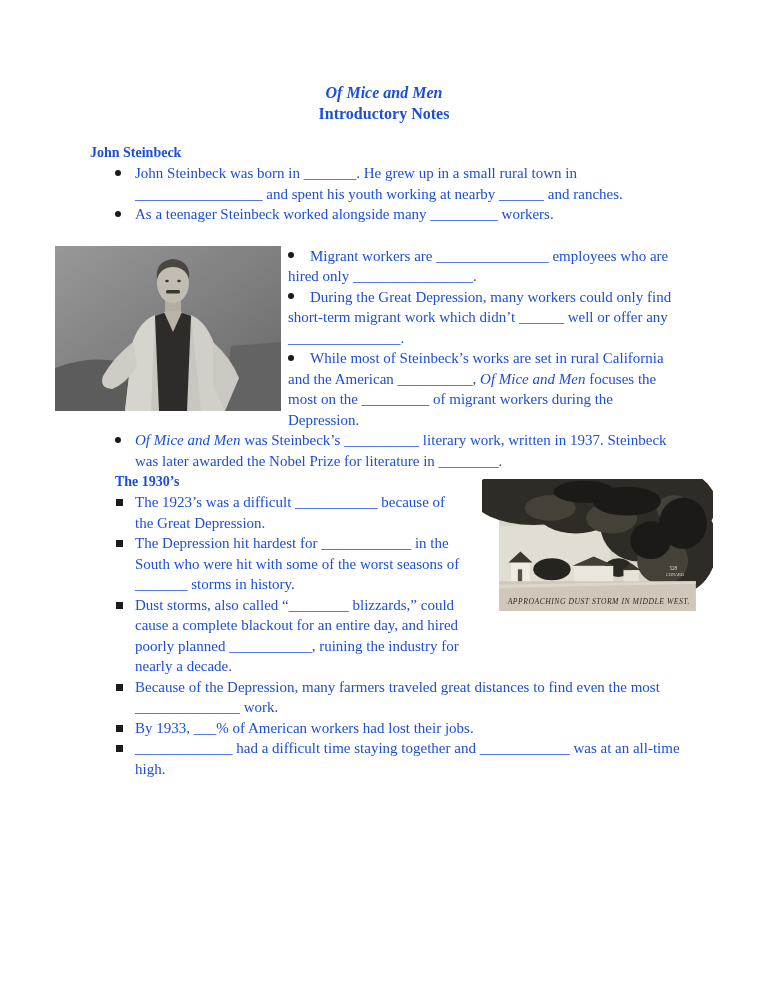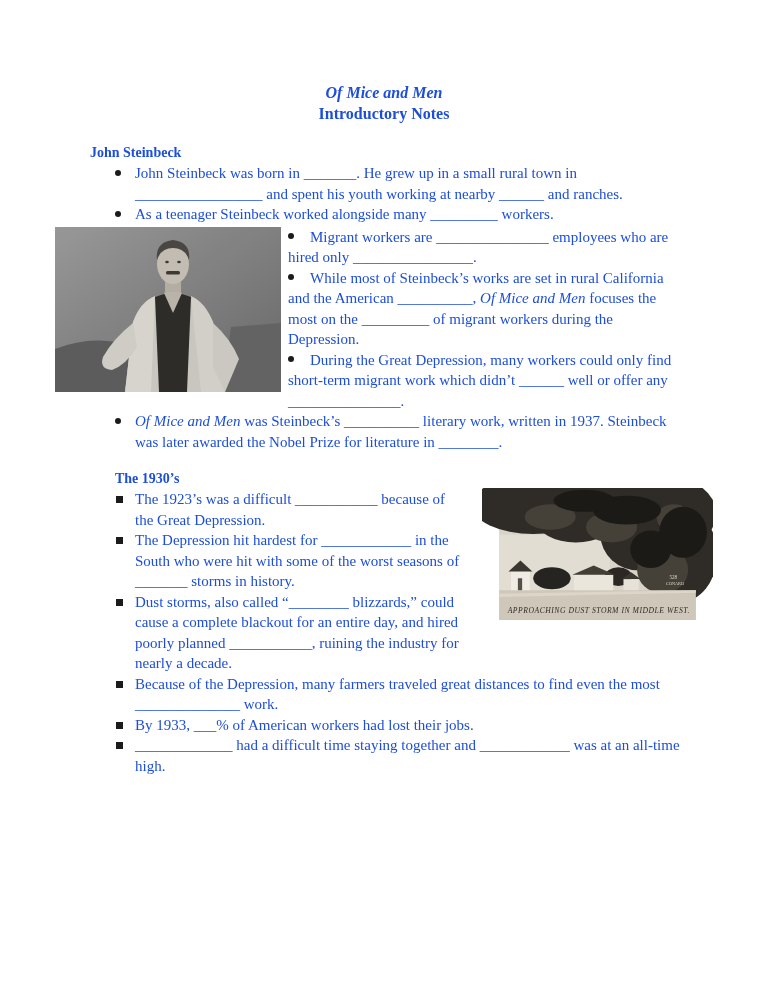--- a/index.html
+++ b/index.html
@@ -37,47 +37,47 @@
     top: 7px;
     width: 6px;
     height: 6px;
     background: #1b1b1b;
   }
   .b-dot { border-radius: 50%; }
   .b-sq  { left: 26px; width: 7px; height: 7px; border-radius: 0; }
 
   .it { font-style: italic; }
 
-  .photo-row { display: flex; margin-top: 2px; }
+  .photo-row { display: flex; margin-top: 21px; }
   .steinbeck-photo {
     flex: 0 0 auto;
     width: 226px;
     height: 165px;
     margin-left: -35px;
   }
   .steinbeck-photo svg { display: block; width: 100%; height: 100%; }
 
   .nested { margin-left: 7px; width: 392px; }
   .n-bullet {
     display: inline-block;
     width: 6px; height: 6px;
     border-radius: 50%;
     background: #1b1b1b;
     margin-right: 16px;
     vertical-align: middle;
     position: relative;
     top: -2px;
   }
 
-  .section2 { position: relative; margin-top: 16px; }
+  .section2 { position: relative; }
   .section2 .section-heading { margin-left: 25px; }
   .dust-photo {
     position: absolute;
     left: 392px;
-    top: 20px;
+    top: 8px;
     width: 231px;
     height: 132px;
   }
   .dust-photo svg { display: block; width: 100%; height: 100%; }
   .section2 li.narrow { width: 370px; box-sizing: border-box; }
 </style>
 </head>
 <body>
 
 <div class="page">
@@ -130,24 +130,24 @@
             <path d="M78,96 Q58,112 48,130 Q44,142 57,143 Q71,138 82,120 Z" fill="#cfccc6"></path>
             <path d="M158,96 Q176,112 184,132 L170,165 L158,140 Z" fill="#cbc8c2"></path>
           </svg>
         </div>
 
         <div class="nested">
           <div class="n-item">
             <span class="n-bullet"></span><span>Migrant workers are _______________ employees who are hired only ________________.</span>
           </div>
           <div class="n-item">
-            <span class="n-bullet"></span><span>While most of Steinbeck’s works are set in rural California and the American __________, </span><span class="it">Of Mice and Men</span><span> focuses the most on the _________ of migrant workers during the Depression.</span>
+            <span class="n-bullet"></span><span>During the Great Depression, many workers could only find short-term migrant work which didn’t ______ well or offer any _______________.</span>
           </div>
           <div class="n-item">
-            <span class="n-bullet"></span><span>During the Great Depression, many workers could only find short-term migrant work which didn’t ______ well or offer any _______________.</span>
+            <span class="n-bullet"></span><span>While most of Steinbeck’s works are set in rural California and the American __________, </span><span class="it">Of Mice and Men</span><span> focuses the most on the _________ of migrant workers during the Depression.</span>
           </div>
         </div>
       </div>
 
       <ul class="bullets">
         <li>
           <span class="b-dot"></span>
           <span class="it">Of Mice and Men</span><span> was Steinbeck’s __________ literary work, written in 1937. Steinbeck was later awarded the Nobel Prize for literature in ________.</span>
         </li>
       </ul>

